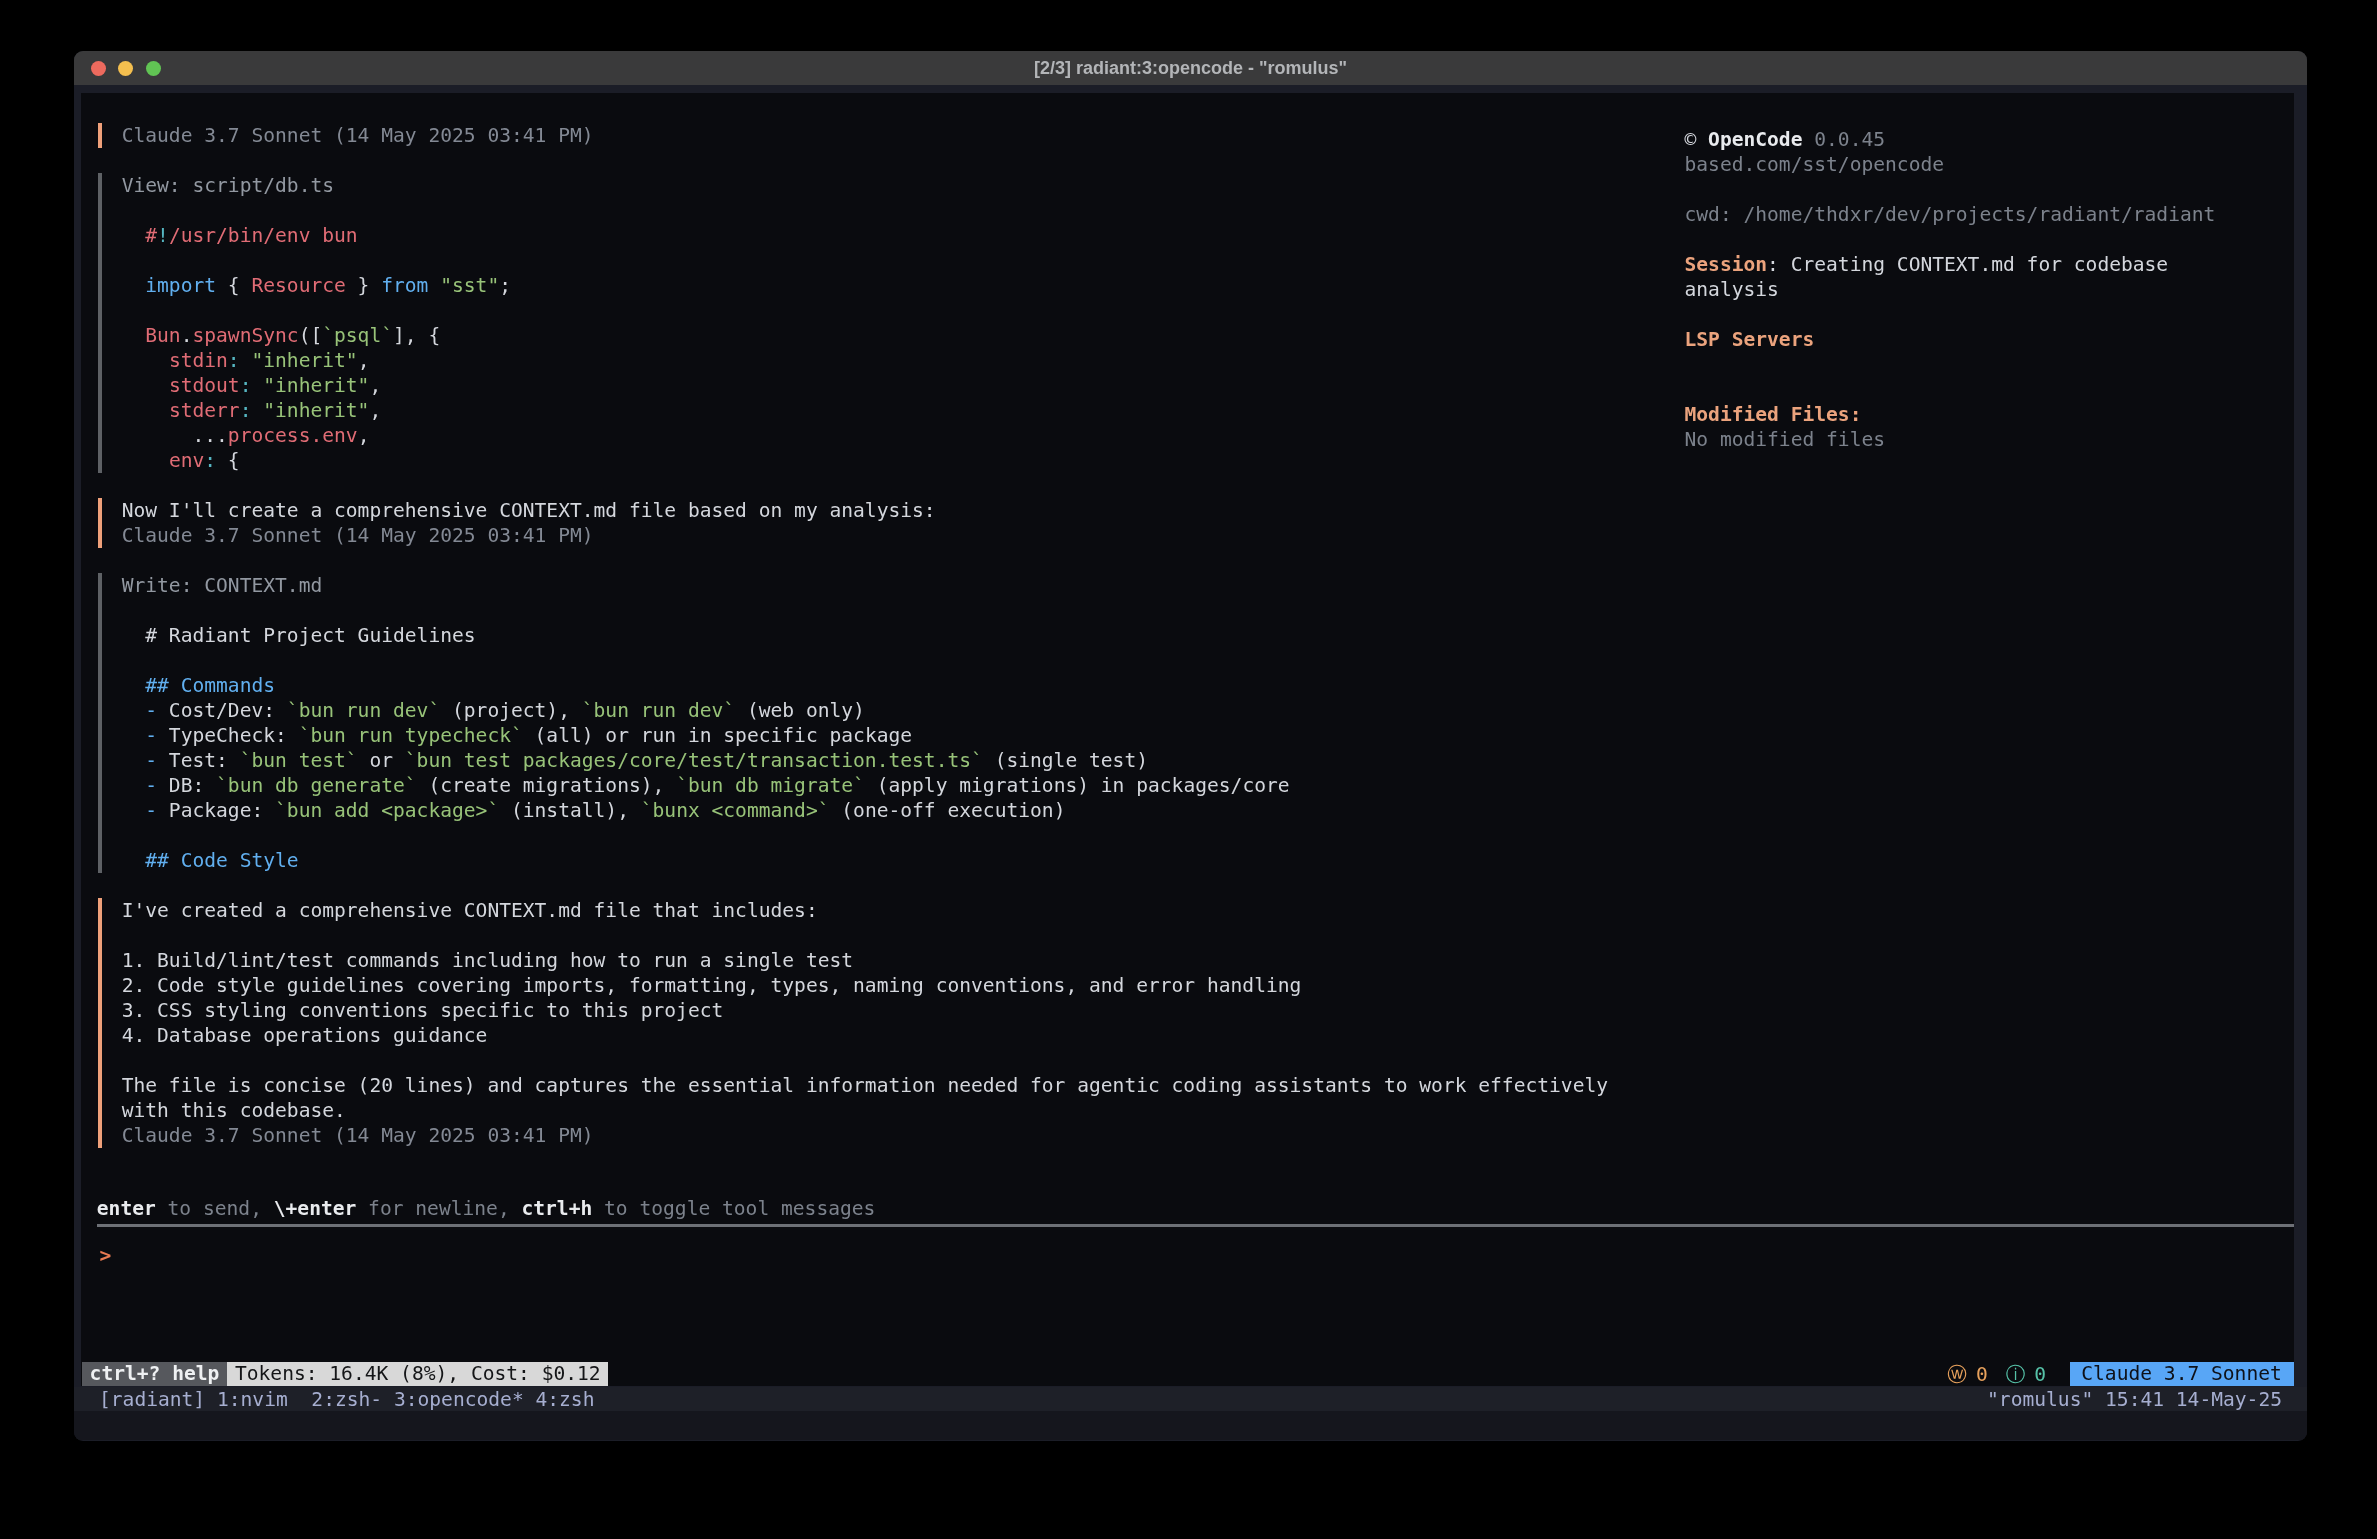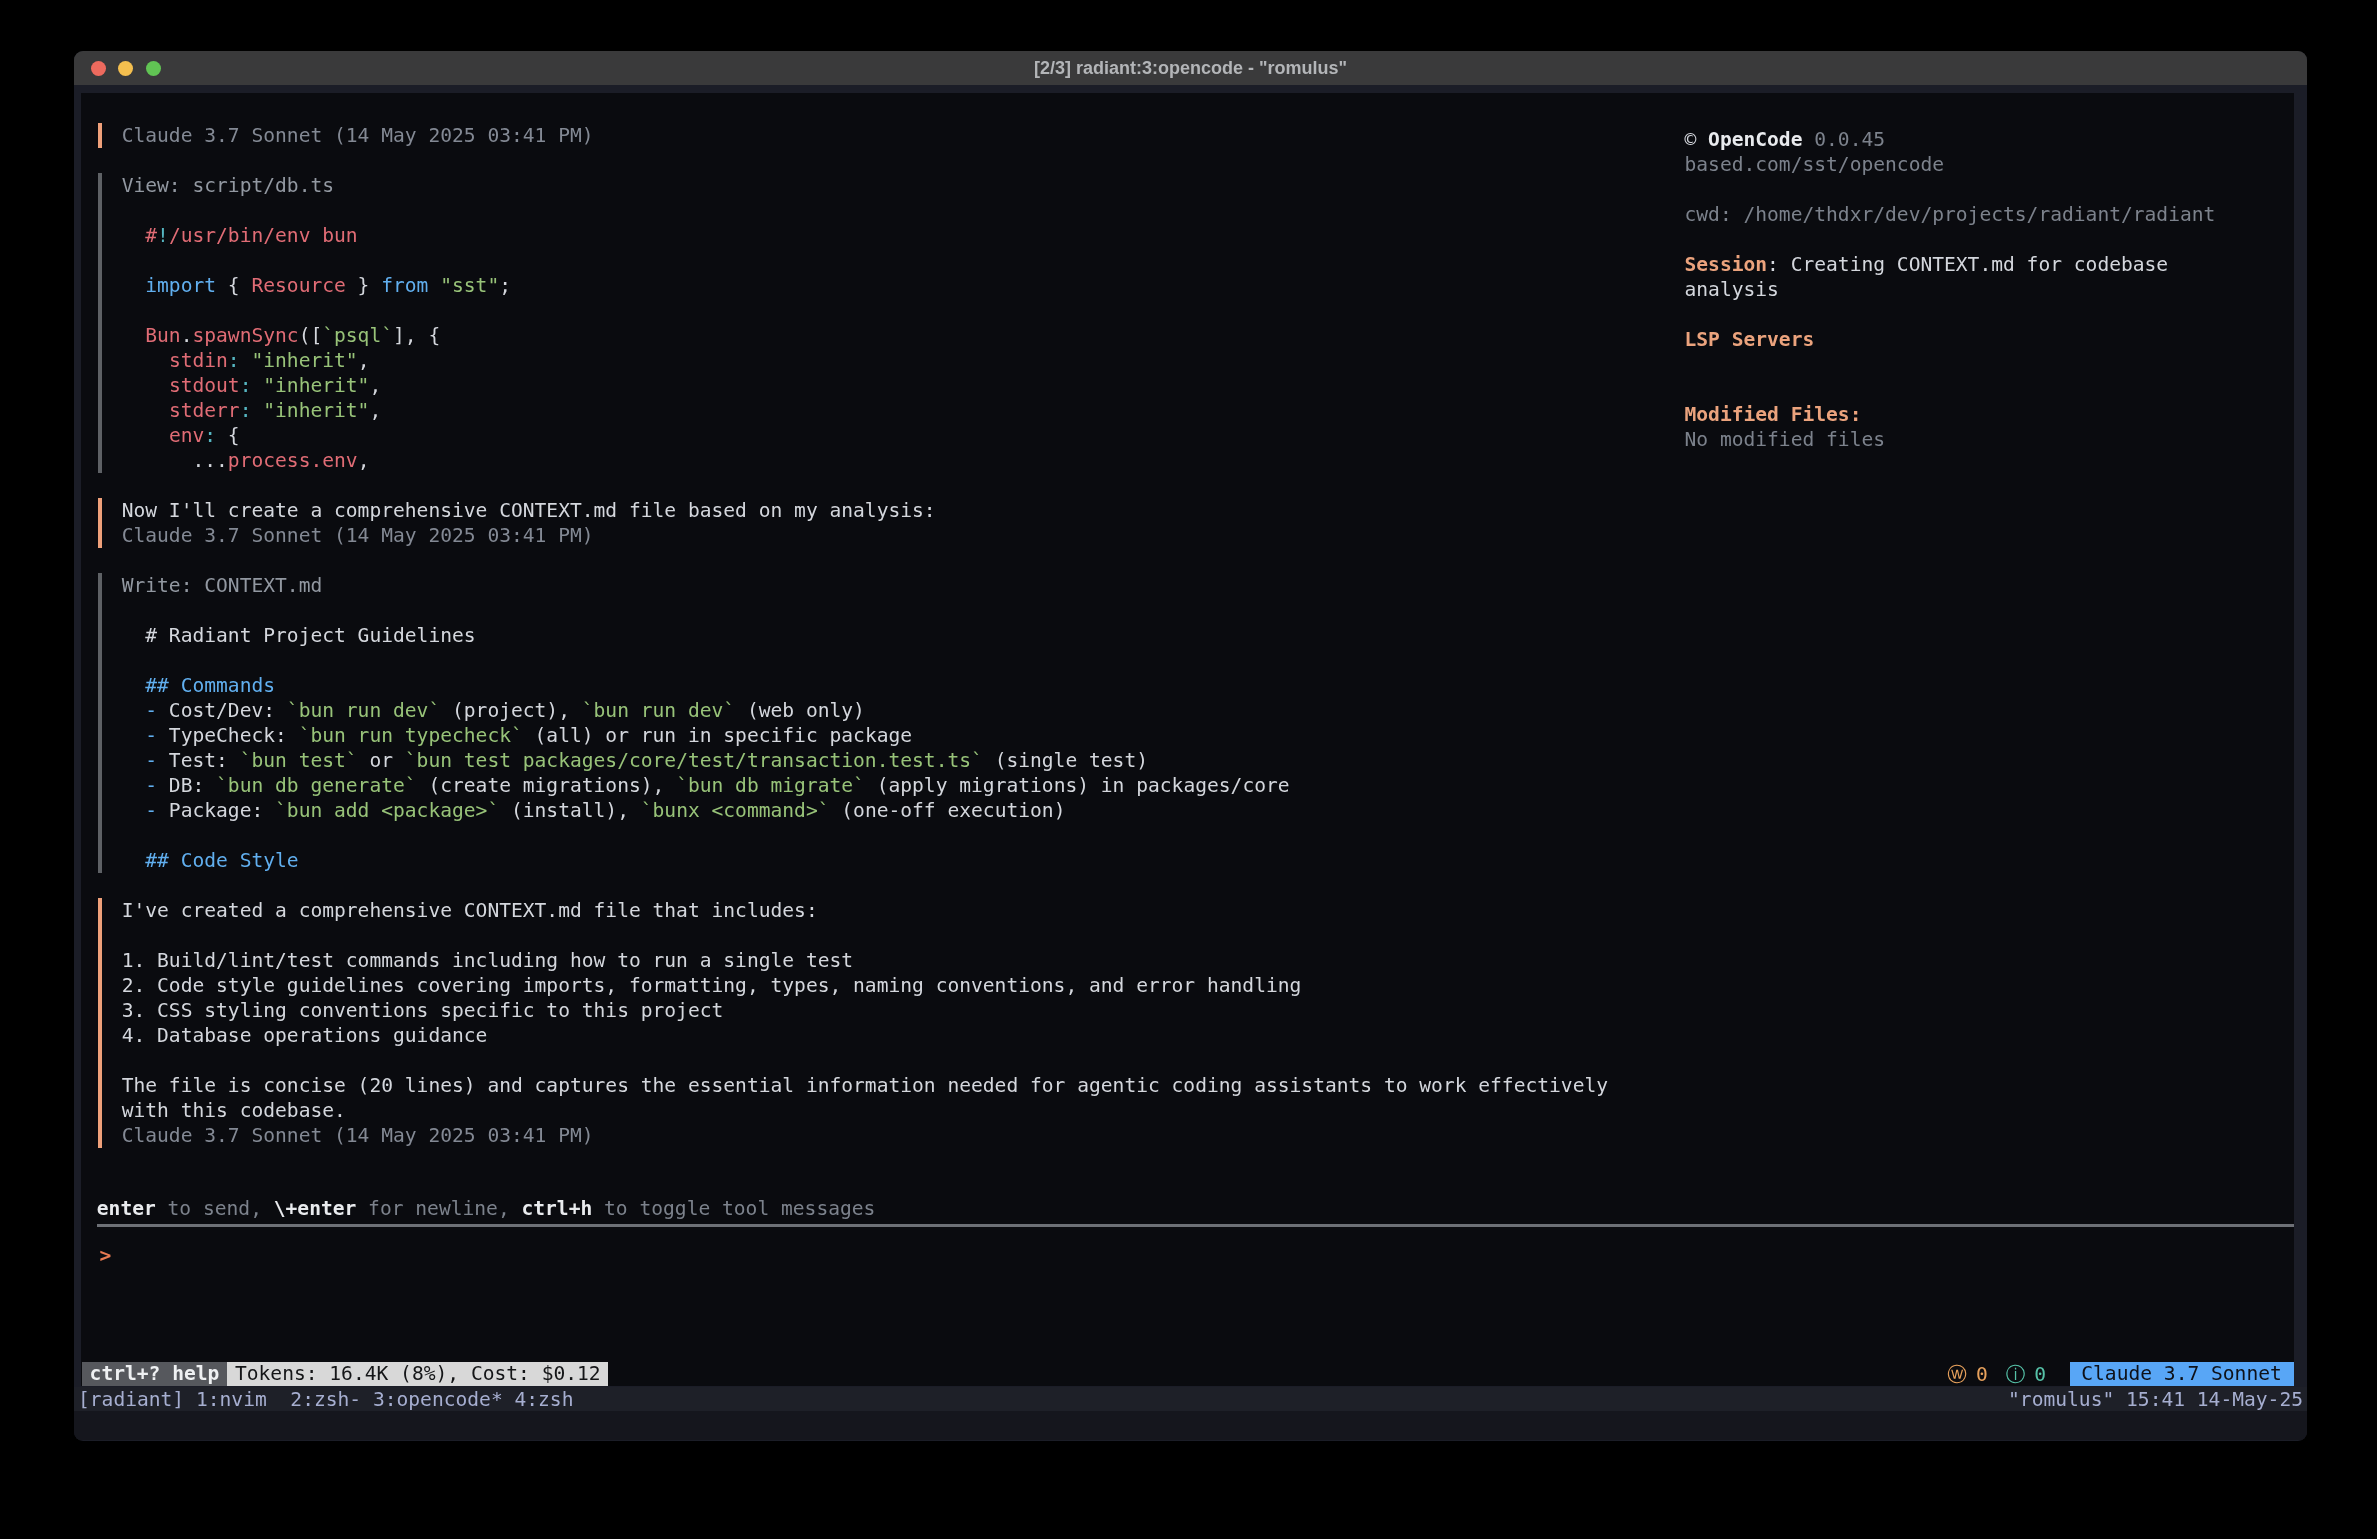--- a/index.html
+++ b/index.html
@@ -36,21 +36,21 @@
   .badge.help{background:#56585d;color:#eef0f2;font-weight:700;}
   .badge.tokens{background:#d8d8d8;color:#141517;}
   .status-right{position:absolute;right:0;top:0;height:24px;display:flex;align-items:center;}
   .indicators{display:flex;gap:18px;margin-right:23.5px;align-items:center;}
   .ind{display:flex;gap:9px;align-items:center;white-space:pre;}
   .ind .glyph{font-family:"DejaVu Sans",sans-serif;}
   .ind.warn{color:#e7a15c;} .ind.info{color:#56c2a8;}
   .badge.model{background:#58a6f6;color:#0e1118;padding:0 11.7px;}
   .tmuxbar{position:absolute;left:0;right:0;top:1336px;height:25px;background:#1e2028;
            color:#a6aed0;font-size:19.6px;line-height:25px;display:flex;
-           justify-content:space-between;padding:0 4px;box-sizing:border-box;white-space:pre;}
+           justify-content:space-between;padding:0 25px;box-sizing:border-box;white-space:pre;}
   .bottompad{position:absolute;left:0;right:0;top:1360px;height:29px;background:#15161d;}
 </style>
 </head>
 <body>
 
 <div class="window">
   <div class="titlebar">
     <div class="traffic">
       <span class="tl red"></span>
       <span class="tl yellow"></span>
@@ -66,22 +66,22 @@
         <div class="trow"><span class="bar g"></span><span class="line"><span class="s-tool">View: script/db.ts</span></span></div>
         <div class="trow"><span class="bar g"></span><span class="line"></span></div>
         <div class="trow"><span class="bar g"></span><span class="line"><span class="s-w">  </span><span class="s-r">#</span><span class="s-c">!</span><span class="s-r">/usr/bin/env bun</span></span></div>
         <div class="trow"><span class="bar g"></span><span class="line"></span></div>
         <div class="trow"><span class="bar g"></span><span class="line"><span class="s-w">  </span><span class="s-b">import</span><span class="s-w"> { </span><span class="s-r">Resource</span><span class="s-w"> } </span><span class="s-b">from</span><span class="s-w"> </span><span class="s-gn">"sst"</span><span class="s-w">;</span></span></div>
         <div class="trow"><span class="bar g"></span><span class="line"></span></div>
         <div class="trow"><span class="bar g"></span><span class="line"><span class="s-w">  </span><span class="s-r">Bun</span><span class="s-w">.</span><span class="s-r">spawnSync</span><span class="s-w">([</span><span class="s-gn">`psql`</span><span class="s-w">], {</span></span></div>
         <div class="trow"><span class="bar g"></span><span class="line"><span class="s-w">    </span><span class="s-r">stdin</span><span class="s-c">:</span><span class="s-w"> </span><span class="s-gn">"inherit"</span><span class="s-w">,</span></span></div>
         <div class="trow"><span class="bar g"></span><span class="line"><span class="s-w">    </span><span class="s-r">stdout</span><span class="s-c">:</span><span class="s-w"> </span><span class="s-gn">"inherit"</span><span class="s-w">,</span></span></div>
         <div class="trow"><span class="bar g"></span><span class="line"><span class="s-w">    </span><span class="s-r">stderr</span><span class="s-c">:</span><span class="s-w"> </span><span class="s-gn">"inherit"</span><span class="s-w">,</span></span></div>
+        <div class="trow"><span class="bar g"></span><span class="line"><span class="s-w">      </span><span class="s-w">...</span><span class="s-r">process.env</span><span class="s-w">,</span></span></div>
         <div class="trow"><span class="bar g"></span><span class="line"><span class="s-w">    </span><span class="s-r">env</span><span class="s-c">:</span><span class="s-w"> {</span></span></div>
-        <div class="trow"><span class="bar g"></span><span class="line"><span class="s-w">      </span><span class="s-w">...</span><span class="s-r">process.env</span><span class="s-w">,</span></span></div>
         <div class="trow"><span class="bar "></span><span class="line"></span></div>
         <div class="trow"><span class="bar o"></span><span class="line"><span class="s-w">Now I'll create a comprehensive CONTEXT.md file based on my analysis:</span></span></div>
         <div class="trow"><span class="bar o"></span><span class="line"><span class="s-ts">Claude 3.7 Sonnet (14 May 2025 03:41 PM)</span></span></div>
         <div class="trow"><span class="bar "></span><span class="line"></span></div>
         <div class="trow"><span class="bar g"></span><span class="line"><span class="s-tool">Write: CONTEXT.md</span></span></div>
         <div class="trow"><span class="bar g"></span><span class="line"></span></div>
         <div class="trow"><span class="bar g"></span><span class="line"><span class="s-w">  # Radiant Project Guidelines</span></span></div>
         <div class="trow"><span class="bar g"></span><span class="line"></span></div>
         <div class="trow"><span class="bar g"></span><span class="line"><span class="s-w">  </span><span class="s-b">## Commands</span></span></div>
         <div class="trow"><span class="bar g"></span><span class="line"><span class="s-w">  </span><span class="s-b">-</span><span class="s-w"> Cost/Dev: </span><span class="s-gn">`bun run dev`</span><span class="s-w"> (project), </span><span class="s-gn">`bun run dev`</span><span class="s-w"> (web only)</span></span></div>

